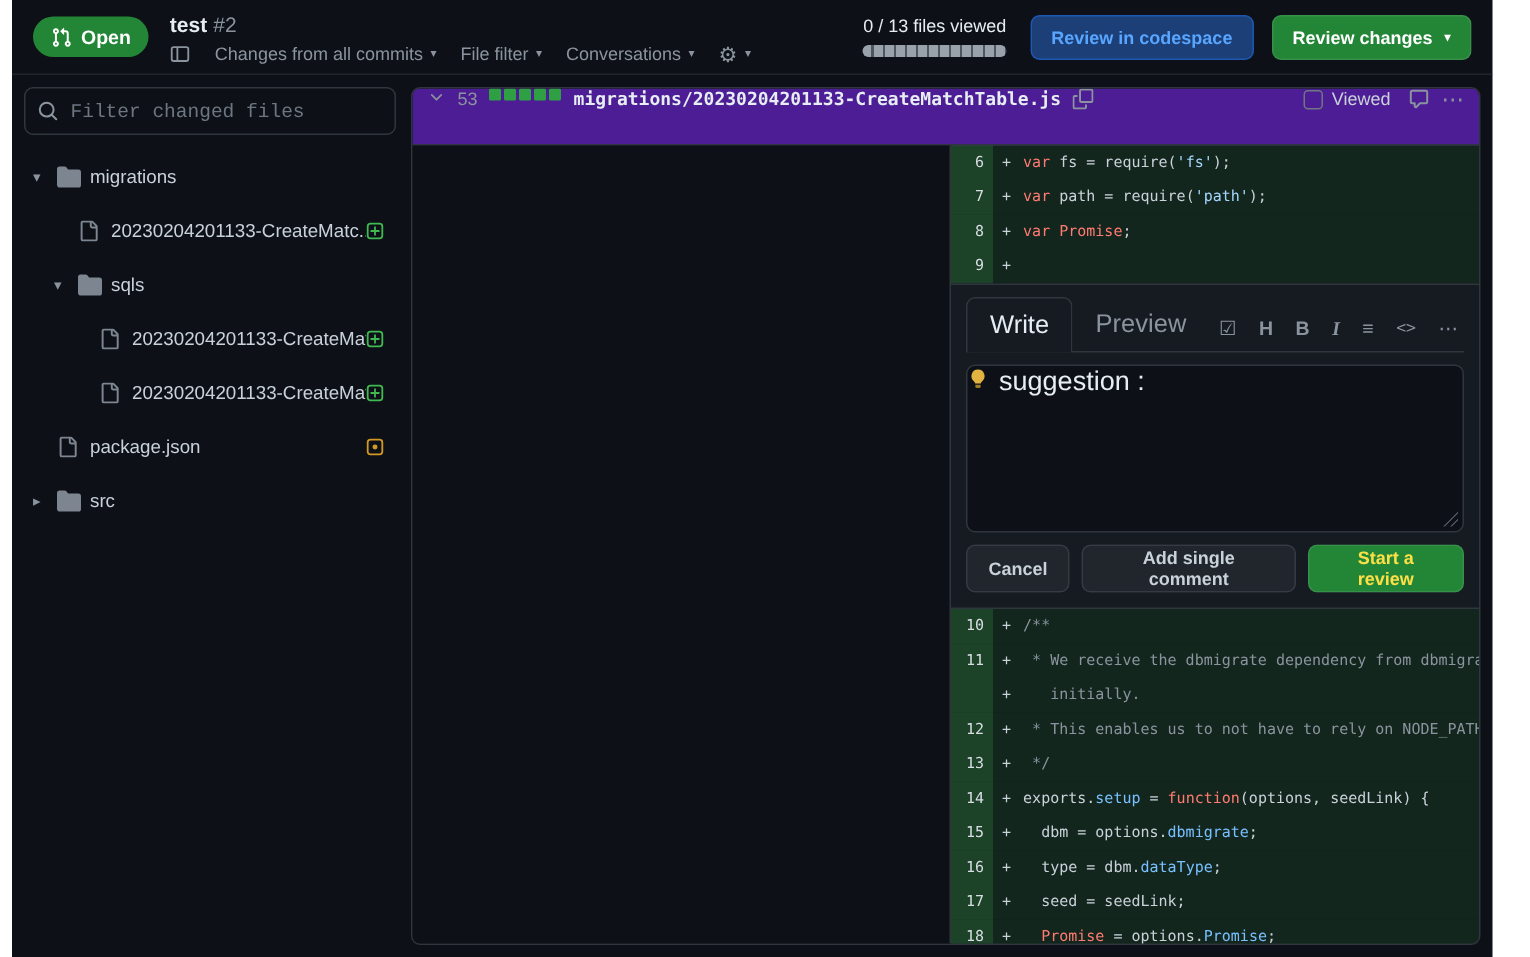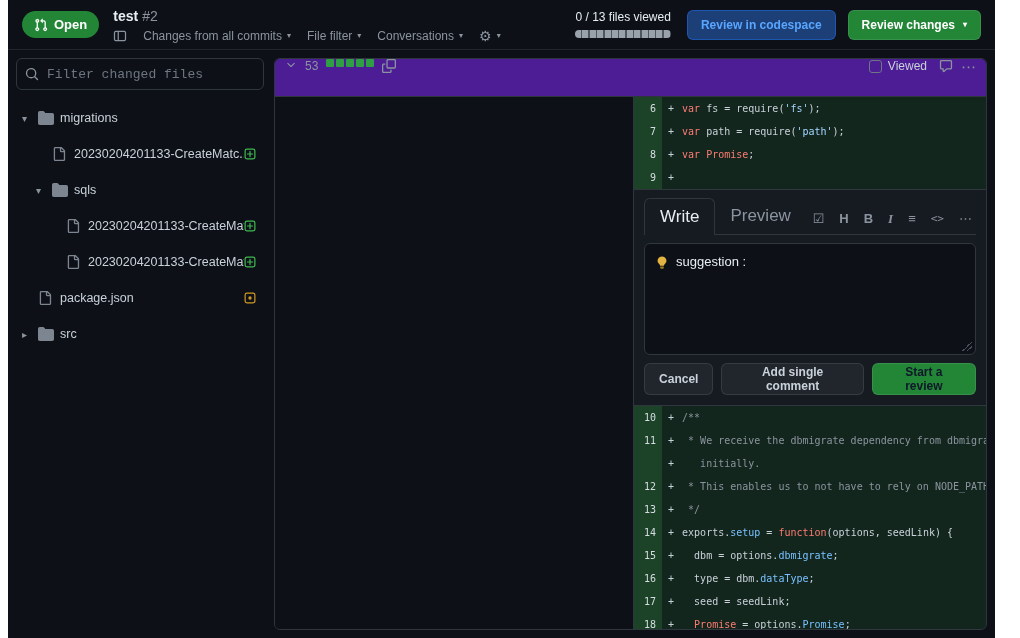--- a/index.html
+++ b/index.html
@@ -67,25 +67,25 @@
   .comment-form{background:#161b22;border-top:1px solid #30363d;border-bottom:1px solid #30363d;padding:8px 10px 10px;display:flex;flex-direction:column;gap:8px;font-family:"Liberation Sans",sans-serif;font-size:13px;flex:none}
   .tabs-row{display:flex;align-items:flex-end;border-bottom:1px solid #30363d}
   .tab{padding:8px 15px;font-size:17px;background:none;border:none;color:#8b949e;cursor:pointer;font-family:inherit}
   .tab.active{background:#161b22;border:1px solid #30363d;border-bottom:none;border-radius:6px 6px 0 0;color:#e6edf3;margin-bottom:-1px}
   .md-toolbar{margin-left:auto;display:flex;align-items:center;gap:15px;padding:0 4px 9px;color:#8b949e}
   .md-ic{font-size:13px;cursor:pointer;line-height:1}
   [data-name="bold-icon"]{font-weight:700}
   [data-name="heading-icon"]{font-weight:700}
   [data-name="italic-icon"]{font-style:italic;font-family:"Liberation Serif",serif;font-weight:700}
   [data-name="code-icon"]{font-family:"DejaVu Sans Mono",monospace;font-size:11px}
-  .editor{position:relative;background:#0d1117;border:1px solid #30363d;border-radius:6px;height:112px;padding:10px;font-size:13px;color:#e6edf3;display:flex;align-items:flex-start;gap:7px;cursor:text}
+  .editor{position:relative;background:#0d1117;border:1px solid #30363d;border-radius:6px;height:112px;font-size:18px;color:#e6edf3;display:flex;align-items:flex-start;gap:7px;cursor:text}
   .grip{position:absolute;right:3px;bottom:3px;width:10px;height:10px;cursor:nwse-resize;background:linear-gradient(135deg,transparent 0 50%,#484f58 50% 58%,transparent 58% 72%,#484f58 72% 80%,transparent 80%)}
   .form-actions{display:flex;justify-content:flex-end;gap:8px}
   .fbtn{height:32px;padding:0 14px;border-radius:6px;background:#21262d;color:#c9d1d9;border:1px solid rgba(240,246,252,0.1);font-size:12px;font-weight:700;font-family:inherit;cursor:pointer}
-  .fbtn.primary{background:#238636;color:#0f172a}
+  .fbtn.primary{background:#238636;color:#fde047}
 </style>
 </head>
 <body>
 
 <div class="app" data-name="pr-files-changed-page">
 
   <header class="topbar" data-name="pr-header">
     <div class="state-pill" data-name="pr-state-badge">
       <svg data-name="git-pull-request-icon" width="14" height="14" viewBox="0 0 16 16">
           <path fill="#ffffff" d="M1.5 3.25a2.25 2.25 0 1 1 3 2.122v5.256a2.251 2.251 0 1 1-1.5 0V5.372A2.25 2.25 0 0 1 1.5 3.25Zm5.677-.177L9.573.677A.25.25 0 0 1 10 .854V2.5h1A2.5 2.5 0 0 1 13.5 5v5.628a2.251 2.251 0 1 1-1.5 0V5a1 1 0 0 0-1-1h-1v1.646a.25.25 0 0 1-.427.177L7.177 3.427a.25.25 0 0 1 0-.354ZM3.75 2.5a.75.75 0 1 0 0 1.5.75.75 0 0 0 0-1.5Zm0 9.5a.75.75 0 1 0 0 1.5.75.75 0 0 0 0-1.5Zm8.25.75a.75.75 0 1 0 1.5 0 .75.75 0 0 0-1.5 0Z"></path>
@@ -251,20 +251,21 @@
               </svg>
           </span>
           <span data-name="changed-lines-count">53</span>
           <span class="blocks" data-name="diffstat-blocks">
               <i data-name="diffstat-block-added"></i>
               <i data-name="diffstat-block-added"></i>
               <i data-name="diffstat-block-added"></i>
               <i data-name="diffstat-block-added"></i>
               <i data-name="diffstat-block-added"></i>
             </span>
+          <a class="file-path" data-name="file-path-link">migrations/20230204201133-CreateMatchTable.js</a>
           <button class="icon-btn" data-name="copy-path-button">
             <svg data-name="copy-icon" width="14" height="14" viewBox="0 0 16 16">
                 <path fill="#8b949e" d="M0 6.75C0 5.784.784 5 1.75 5h1.5a.75.75 0 0 1 0 1.5h-1.5a.25.25 0 0 0-.25.25v7.5c0 .138.112.25.25.25h7.5a.25.25 0 0 0 .25-.25v-1.5a.75.75 0 0 1 1.5 0v1.5A1.75 1.75 0 0 1 9.25 16h-7.5A1.75 1.75 0 0 1 0 14.25Z"></path>
                 <path fill="#8b949e" d="M5 1.75C5 .784 5.784 0 6.75 0h7.5C15.216 0 16 .784 16 1.75v7.5A1.75 1.75 0 0 1 14.25 11h-7.5A1.75 1.75 0 0 1 5 9.25Zm1.75-.25a.25.25 0 0 0-.25.25v7.5c0 .138.112.25.25.25h7.5a.25.25 0 0 0 .25-.25v-7.5a.25.25 0 0 0-.25-.25Z"></path>
               </svg>
           </button>
           <div class="spacer" data-name="file-header-spacer"></div>
           <label class="viewed" data-name="viewed-toggle">
             <span class="cb" data-name="viewed-checkbox"></span>
             <span data-name="viewed-label">Viewed</span>

